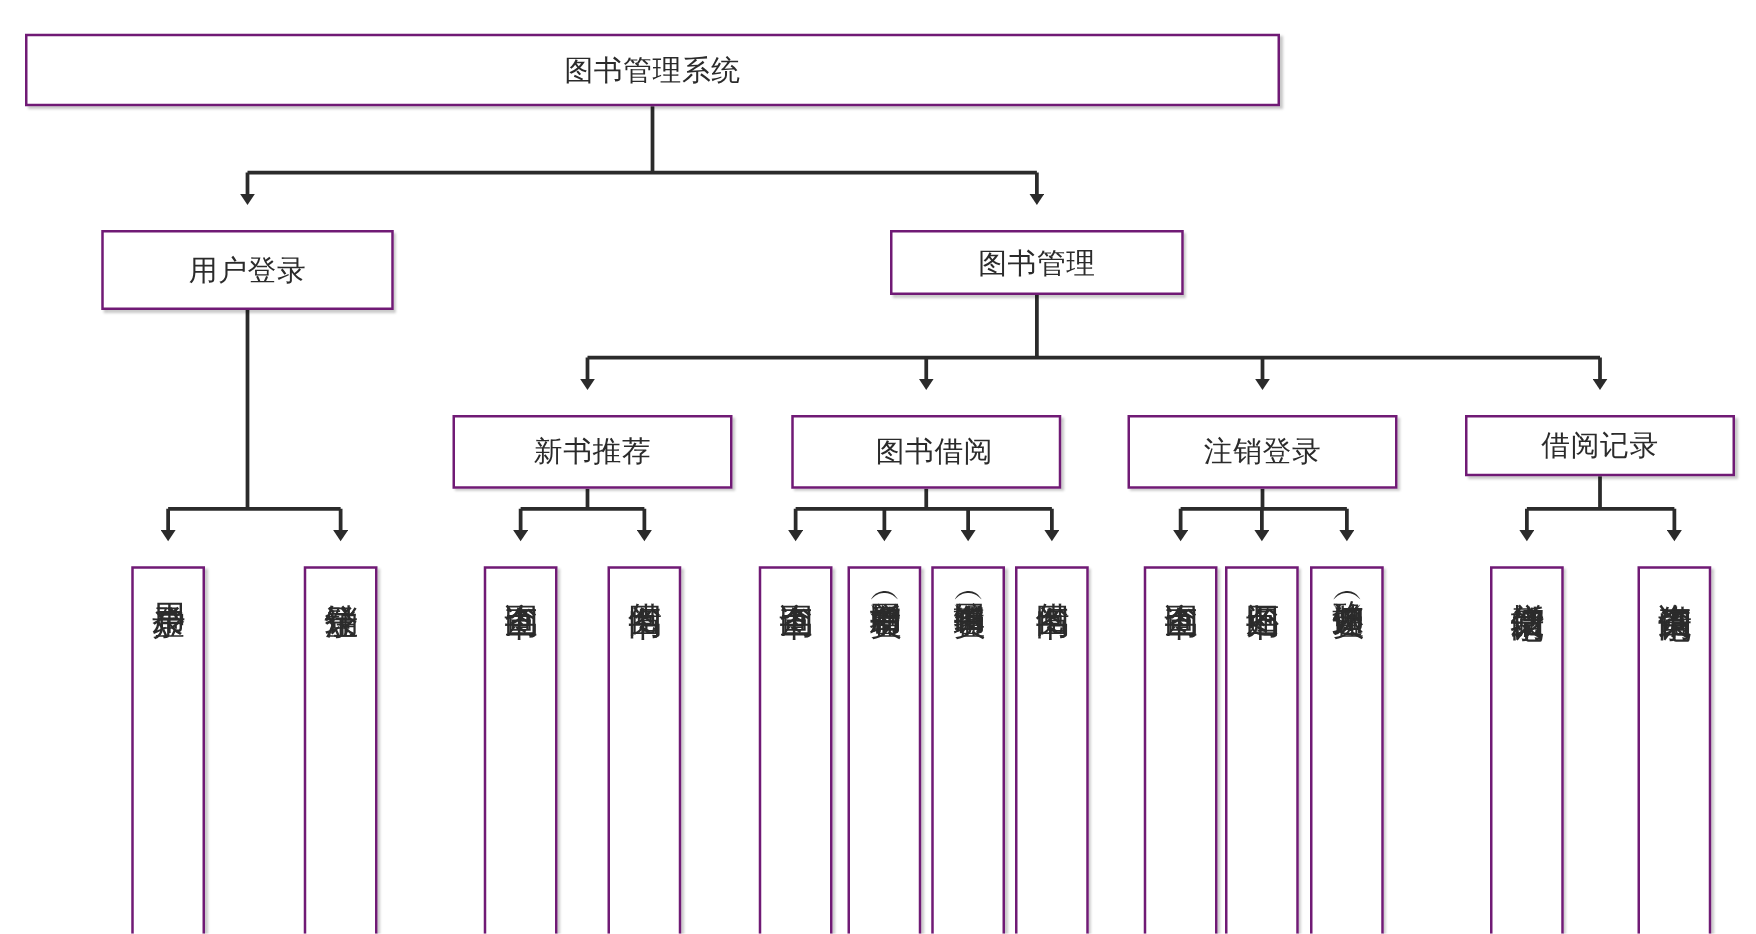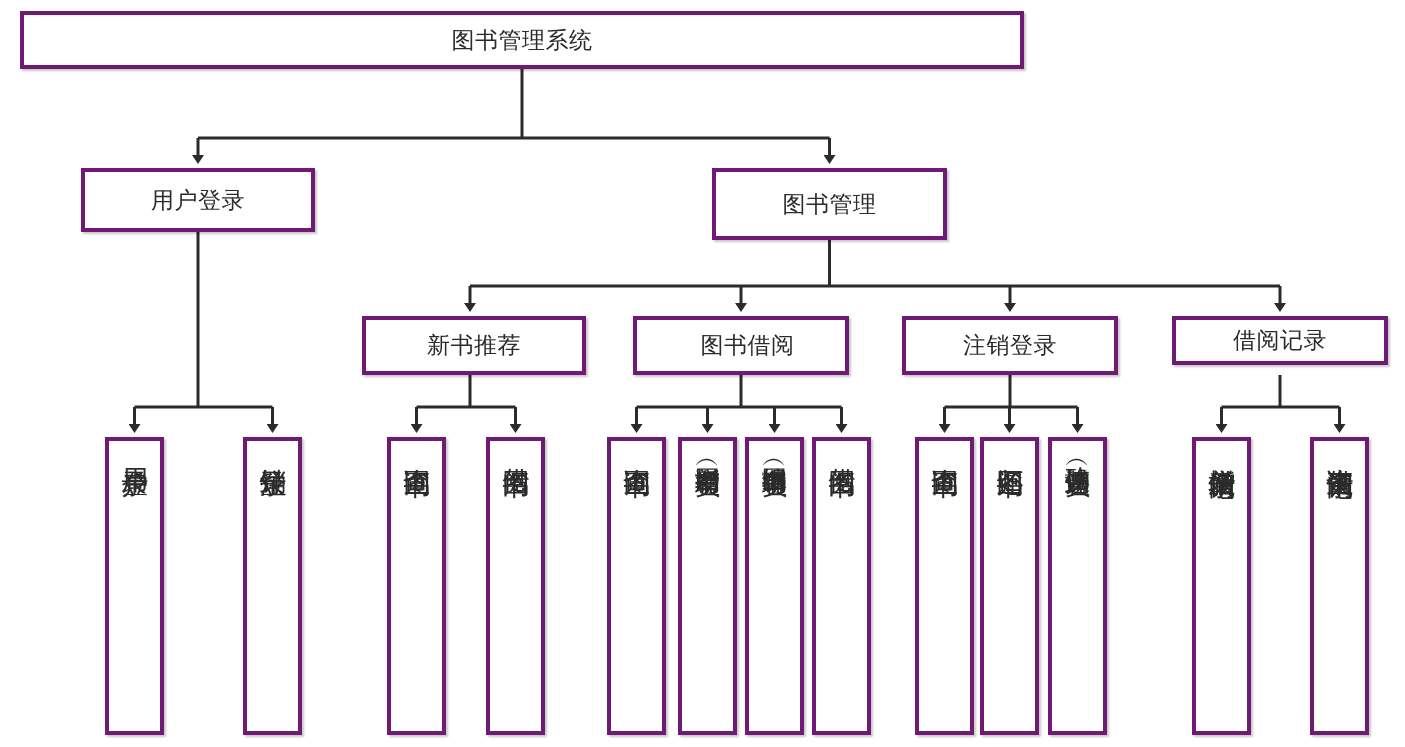--- a/index.html
+++ b/index.html
@@ -21,26 +21,27 @@
     position: absolute;
     left: 0;
     top: 0;
     width: 1405px;
     height: 747px;
     pointer-events: none;
   }
   .node {
     position: absolute;
     box-sizing: border-box;
-    border: 4px solid #701a75;
+    border: 2px solid #701a75;
     background: #ffffff;
     display: flex;
     align-items: center;
     justify-content: center;
     box-shadow: 2px 2px 2px rgba(0,0,0,0.22);
+    margin-top: 16px;
   }
   .node .label {
     color: #2b2b2b;
     text-align: center;
     line-height: 1.15;
     white-space: nowrap;
   }
   .node.horiz .label {
     font-size: 23px;
     letter-spacing: 0.5px;
@@ -120,21 +121,21 @@
       </g>
   </svg>
 
   <div id="nodes-layer">
       <div class="node horiz" style="left: 20px; top: 11px; width: 1004px; height: 58px;">
         <span class="label">图书管理系统</span>
       </div>
       <div class="node horiz" style="left: 81px; top: 168px; width: 234px; height: 64px;">
         <span class="label">用户登录</span>
       </div>
-      <div class="node horiz" style="left: 712px; top: 168px; width: 235px; height: 72px;">
+      <div class="node horiz" style="left: 712px; top: 168px; width: 235px; height: 52px;">
         <span class="label">图书管理</span>
       </div>
       <div class="node horiz" style="left: 362px; top: 316px; width: 224px; height: 59px;">
         <span class="label">新书推荐</span>
       </div>
       <div class="node horiz" style="left: 633px; top: 316px; width: 216px; height: 59px; padding-left: 13px;">
         <span class="label">图书借阅</span>
       </div>
       <div class="node horiz" style="left: 902px; top: 316px; width: 216px; height: 59px;">
         <span class="label">注销登录</span>

